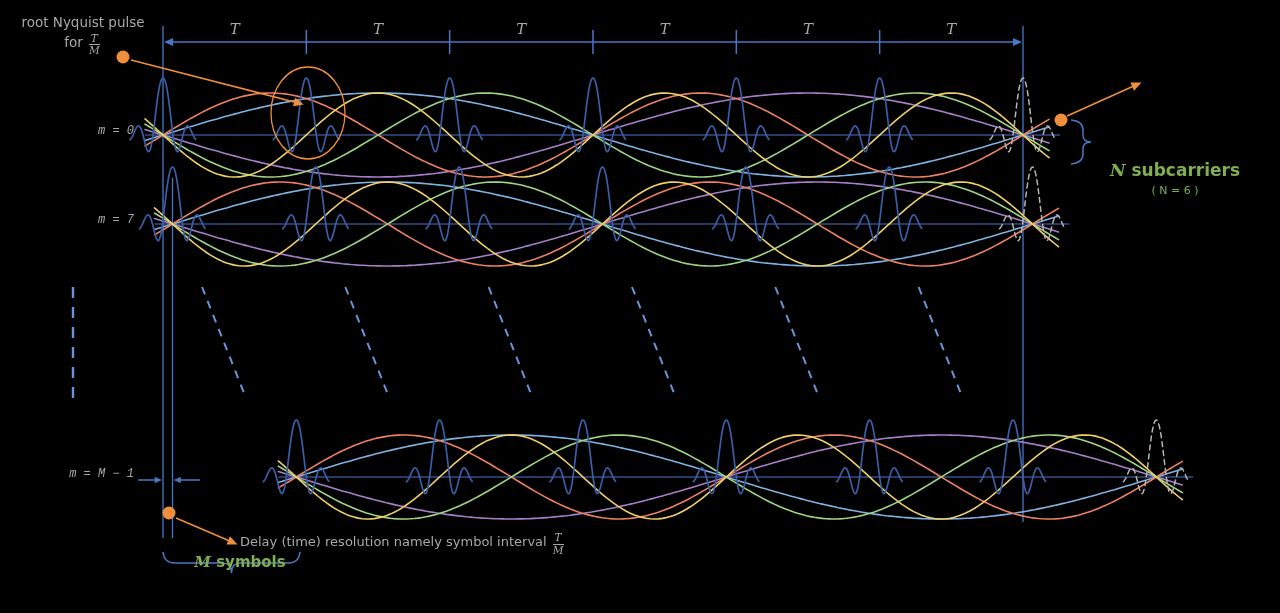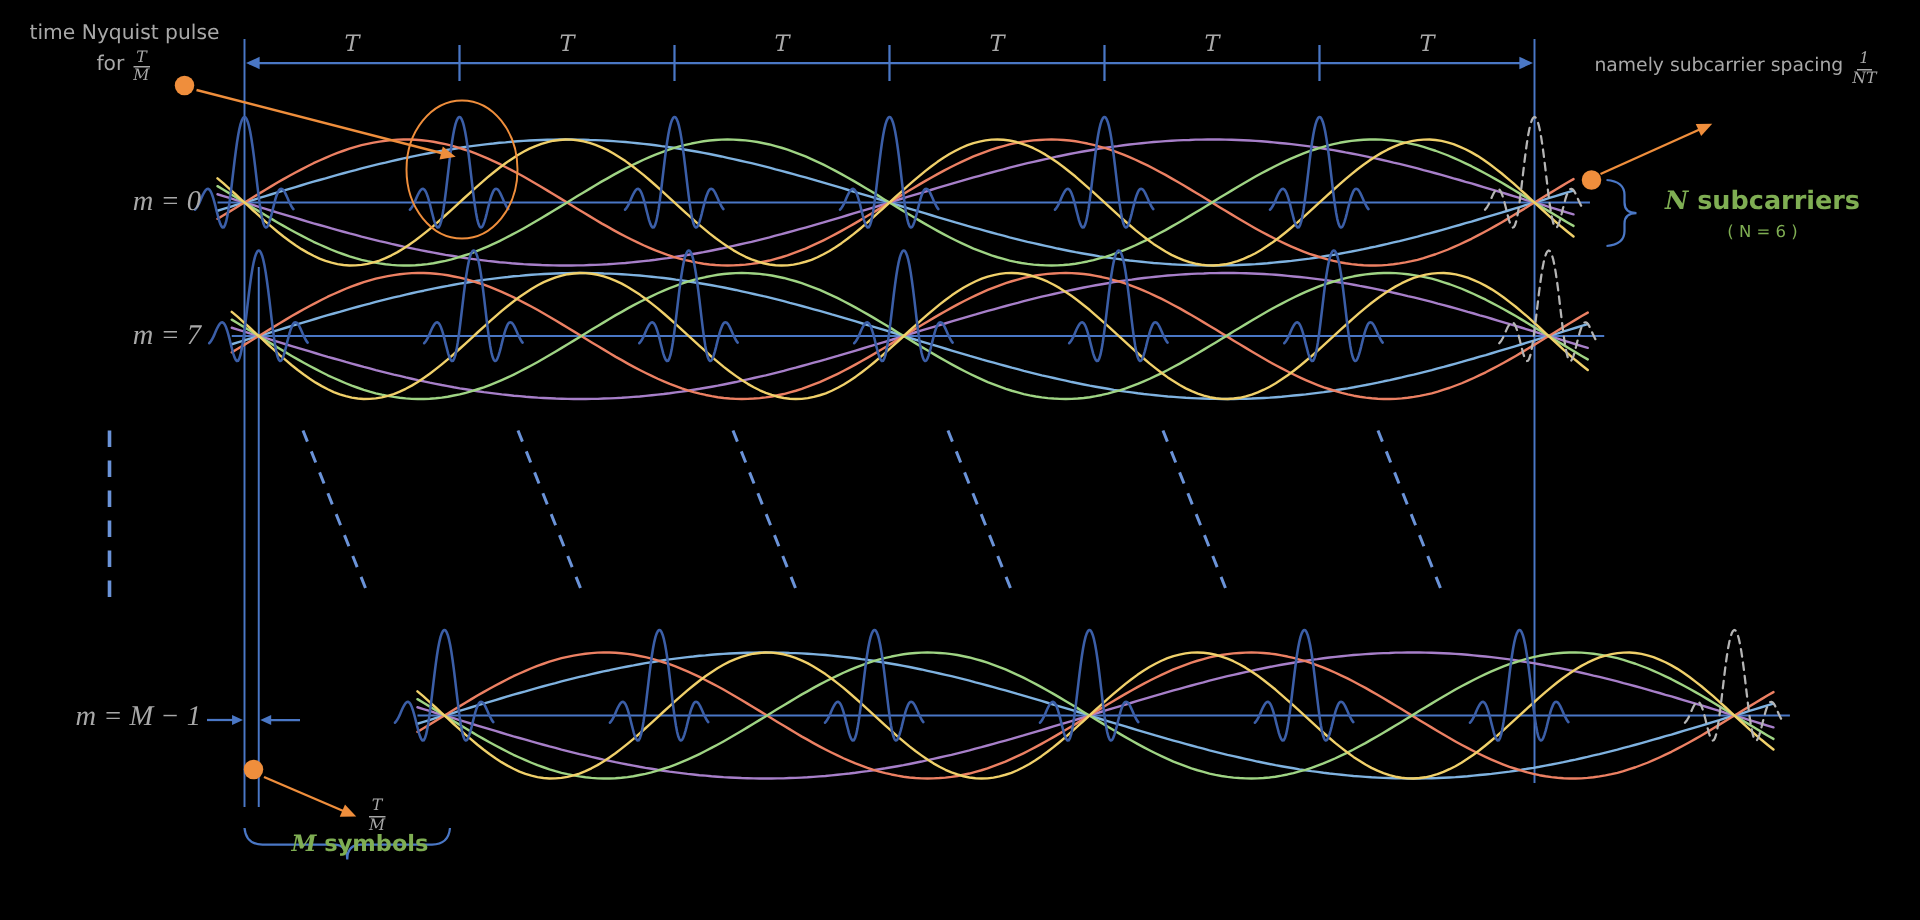--- a/index.html
+++ b/index.html
@@ -10,21 +10,21 @@
   .math{font-family:"DejaVu Serif",serif;font-style:italic;}
   .green{color:#7fae53;}
   .center{text-align:center;}
   .nowrap{white-space:nowrap;text-align:center;}
   .frac{display:inline-flex;flex-direction:column;align-items:center;vertical-align:middle;
         font-family:"DejaVu Serif",serif;font-style:italic;font-size:10.5px;line-height:1.1;
         margin-left:4px;position:relative;top:2px;}
   .frac .num{border-bottom:1px solid #a8a8a8;padding:0 2px;}
   .frac .den{padding:0 2px;}
   .rowlab{position:absolute;left:12px;width:122px;text-align:right;color:#a8a8a8;
-          font-size:19px;font-family:Liberation Serif, serif;font-style:italic;}
+          font-size:12px;font-family:Liberation Mono, monospace;font-style:italic;}
   .ticklab{position:absolute;transform:translateX(-50%);color:#a8a8a8;font-size:15px;
            font-family:"DejaVu Serif",serif;font-style:italic;top:20px;}
 </style>
 </head>
 <body>
 
 <div id="stage">
   <svg id="fig" width="1280" height="613" viewBox="0 0 1280 613">
       <line x1="202" y1="287" x2="246" y2="398" stroke="#6b93d8" stroke-width="2" fill="none" stroke-dasharray="8 7"></line>
       <line x1="345.33000000000004" y1="287" x2="389.33000000000004" y2="398" stroke="#6b93d8" stroke-width="2" fill="none" stroke-dasharray="8 7"></line>
@@ -104,47 +104,41 @@
   <div id="tick-labels">
       <span class="ticklab" style="left: 234.665px;">T</span>
       <span class="ticklab" style="left: 377.995px;">T</span>
       <span class="ticklab" style="left: 521.325px;">T</span>
       <span class="ticklab" style="left: 664.655px;">T</span>
       <span class="ticklab" style="left: 807.985px;">T</span>
       <span class="ticklab" style="left: 951.315px;">T</span>
     </div>
 
   <div class="ann center" style="left:10px;top:14px;width:146px;font-size:13.5px;">
-    <div>time Nyquist pulse</div>
+    <div>root Nyquist pulse</div>
     <div class="nowrap">
       <span>for</span><span class="frac">
           <span class="num">T</span>
           <span class="den">M</span>
         </span>
     </div>
   </div>
 
   <div class="ann center" style="left:1038px;top:32px;width:240px;font-size:12.5px;">
-    <div class="nowrap">
-      <span>namely subcarrier spacing</span><span class="frac">
-          <span class="num">1</span>
-          <span class="den">NT</span>
-        </span>
-    </div>
   </div>
 
   <div class="ann center green" style="left:1095px;top:124px;width:160px;">
-    <div style="font-size:17px;font-weight:600;" class="nowrap">
+    <div style="font-size:17px;font-weight:600;margin-top:36px;" class="nowrap">
       <span class="math">N</span><span> subcarriers</span>
     </div>
     <div style="font-size:11px;margin-top:3px;">( N = 6 )</div>
   </div>
 
   <div class="ann nowrap" style="left:240px;top:530px;font-size:13px;">
-    <span class="frac">
+    <span>Delay (time) resolution namely symbol interval</span><span class="frac">
         <span class="num">T</span>
         <span class="den">M</span>
       </span>
   </div>
 
   <div class="ann center green nowrap" style="left:185px;top:553px;width:110px;font-size:15px;font-weight:600;">
     <span class="math">M</span><span> symbols</span>
   </div>
 
   <div class="rowlab nowrap" style="top:124px;">m = 0</div>

